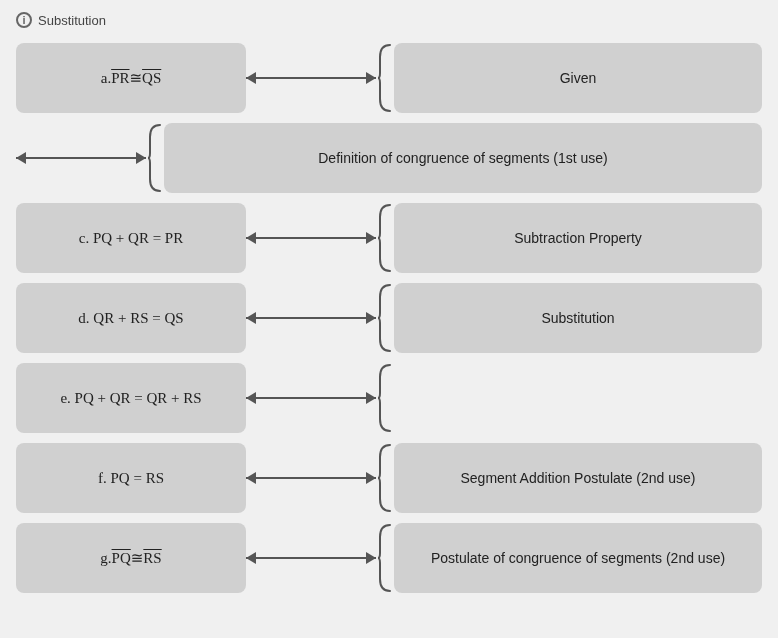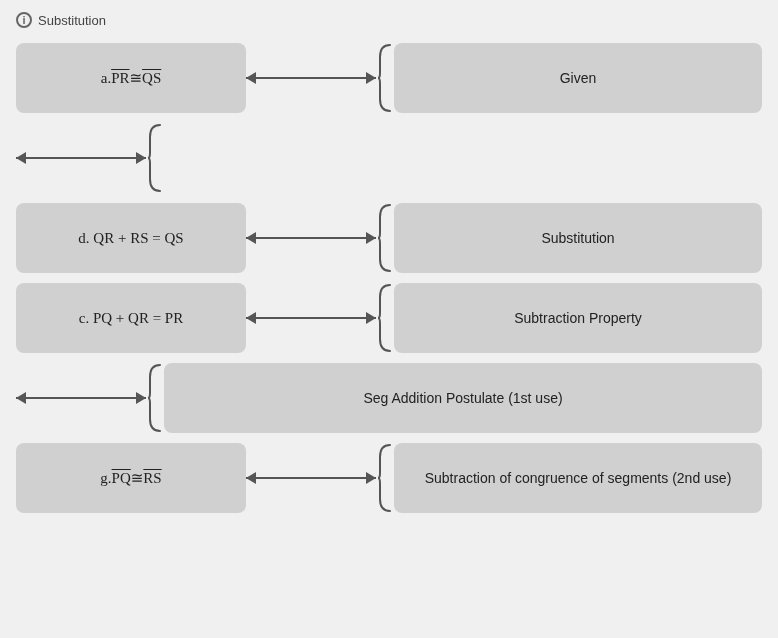--- a/index.html
+++ b/index.html
@@ -152,53 +152,64 @@
     </svg></div>
       <div class="right-box">Given</div>
     </div>
     <div class="proof-row">
       <div class="arrow-area">
         <div class="arrow-line"></div>
       </div>
       <div class="bracket-right"><svg viewBox="0 0 18 70" xmlns="http://www.w3.org/2000/svg">
       <path d="M14,2 Q4,2 4,14 L4,30 Q4,35 2,35 Q4,35 4,40 L4,56 Q4,68 14,68" fill="none" stroke="#555" stroke-width="2" stroke-linecap="round"></path>
     </svg></div>
+      <div class="right-box">Definition of congruence of segments (1st use)</div>
+    </div>
+    <div class="proof-row">
+      <div class="left-box">c. PQ + QR = PR</div>
+      <div class="arrow-area">
+        <div class="arrow-line"></div>
+      </div>
+      <div class="bracket-right"><svg viewBox="0 0 18 70" xmlns="http://www.w3.org/2000/svg">
+      <path d="M14,2 Q4,2 4,14 L4,30 Q4,35 2,35 Q4,35 4,40 L4,56 Q4,68 14,68" fill="none" stroke="#555" stroke-width="2" stroke-linecap="round"></path>
+    </svg></div>
+      <div class="right-box">Subtraction Property</div>
     </div>
     <div class="proof-row">
       <div class="left-box">d. QR + RS = QS</div>
       <div class="arrow-area">
         <div class="arrow-line"></div>
       </div>
       <div class="bracket-right"><svg viewBox="0 0 18 70" xmlns="http://www.w3.org/2000/svg">
       <path d="M14,2 Q4,2 4,14 L4,30 Q4,35 2,35 Q4,35 4,40 L4,56 Q4,68 14,68" fill="none" stroke="#555" stroke-width="2" stroke-linecap="round"></path>
     </svg></div>
       <div class="right-box">Substitution</div>
     </div>
     <div class="proof-row">
-      <div class="left-box">c. PQ + QR = PR</div>
-      <div class="arrow-area">
-        <div class="arrow-line"></div>
-      </div>
-      <div class="bracket-right"><svg viewBox="0 0 18 70" xmlns="http://www.w3.org/2000/svg">
-      <path d="M14,2 Q4,2 4,14 L4,30 Q4,35 2,35 Q4,35 4,40 L4,56 Q4,68 14,68" fill="none" stroke="#555" stroke-width="2" stroke-linecap="round"></path>
-    </svg></div>
-      <div class="right-box">Subtraction Property</div>
-    </div>
-    <div class="proof-row">
-      <div class="arrow-area">
-        <div class="arrow-line"></div>
-      </div>
-      <div class="bracket-right"><svg viewBox="0 0 18 70" xmlns="http://www.w3.org/2000/svg">
-      <path d="M14,2 Q4,2 4,14 L4,30 Q4,35 2,35 Q4,35 4,40 L4,56 Q4,68 14,68" fill="none" stroke="#555" stroke-width="2" stroke-linecap="round"></path>
-    </svg></div>
-      <div class="right-box">Seg Addition Postulate (1st use)</div>
+      <div class="left-box">e. PQ + QR = QR + RS</div>
+      <div class="arrow-area">
+        <div class="arrow-line"></div>
+      </div>
+      <div class="bracket-right"><svg viewBox="0 0 18 70" xmlns="http://www.w3.org/2000/svg">
+      <path d="M14,2 Q4,2 4,14 L4,30 Q4,35 2,35 Q4,35 4,40 L4,56 Q4,68 14,68" fill="none" stroke="#555" stroke-width="2" stroke-linecap="round"></path>
+    </svg></div>
+    </div>
+    <div class="proof-row">
+      <div class="left-box">f. PQ = RS</div>
+      <div class="arrow-area">
+        <div class="arrow-line"></div>
+      </div>
+      <div class="bracket-right"><svg viewBox="0 0 18 70" xmlns="http://www.w3.org/2000/svg">
+      <path d="M14,2 Q4,2 4,14 L4,30 Q4,35 2,35 Q4,35 4,40 L4,56 Q4,68 14,68" fill="none" stroke="#555" stroke-width="2" stroke-linecap="round"></path>
+    </svg></div>
+      <div class="right-box">Segment Addition Postulate (2nd use)</div>
     </div>
     <div class="proof-row">
       <div class="left-box">g. <span class="overline">PQ</span> ≅ <span class="overline">RS</span></div>
       <div class="arrow-area">
         <div class="arrow-line"></div>
       </div>
       <div class="bracket-right"><svg viewBox="0 0 18 70" xmlns="http://www.w3.org/2000/svg">
       <path d="M14,2 Q4,2 4,14 L4,30 Q4,35 2,35 Q4,35 4,40 L4,56 Q4,68 14,68" fill="none" stroke="#555" stroke-width="2" stroke-linecap="round"></path>
     </svg></div>
-      <div class="right-box">Subtraction of congruence of segments (2nd use)</div>
+      <div class="right-box">Postulate of congruence of segments (2nd use)</div>
     </div>
   </div>
 
 </body></html>

